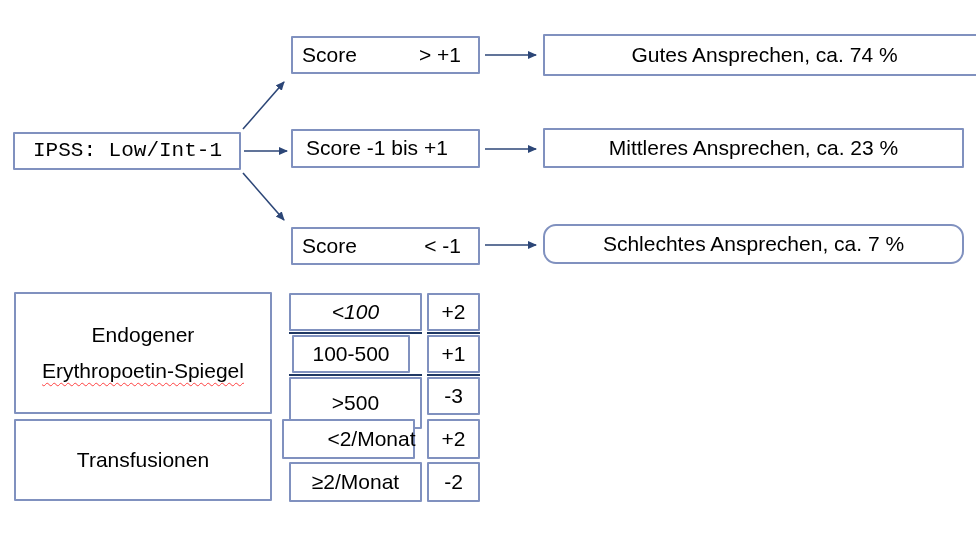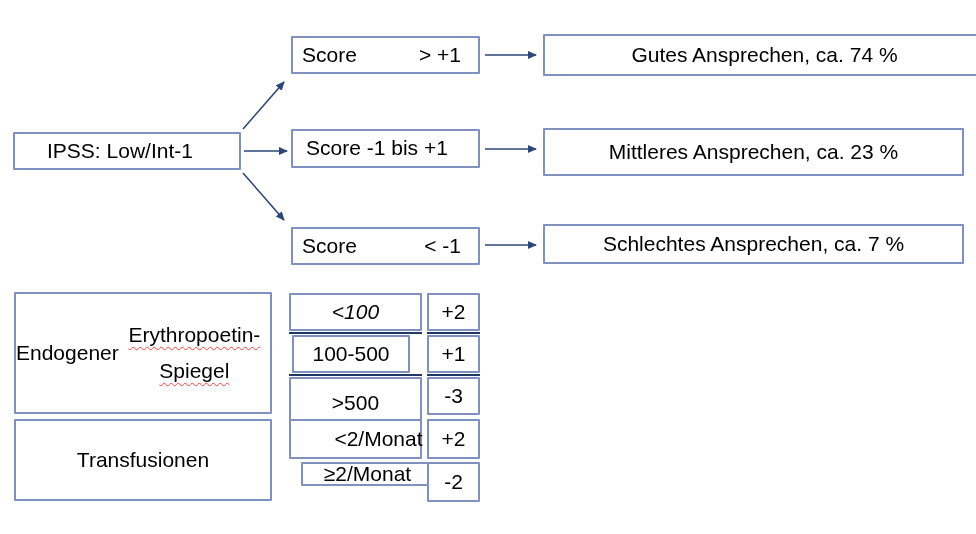--- a/index.html
+++ b/index.html
@@ -21,22 +21,22 @@
   .arrow-line{stroke:var(--arrow);stroke-width:1.6;fill:none;}
   .arrow-head{fill:var(--arrow);}
   .box{
     position:absolute;box-sizing:border-box;background:#fff;
     border:2px solid var(--box-border);border-radius:1px;
     display:flex;align-items:center;font-size:21px;line-height:1.15;
     white-space:nowrap;
   }
   .box--center{justify-content:center;}
   .box--score{justify-content:space-between;padding:0 17px 0 9px;}
-  .box--root{padding-left:32px;}
-  .box--label{flex-direction:row;justify-content:center;text-align:center;line-height:36px;white-space:normal;}
+  .box--root{padding-left:18px;font-family:Liberation Mono, monospace;}
+  .box--label{flex-direction:column;justify-content:center;text-align:center;line-height:36px;white-space:normal;}
   .divider{position:absolute;height:2px;background:var(--divider-line);}
   .squiggle{
     text-decoration-line:underline;
     text-decoration-style:wavy;
     text-decoration-color:var(--spellcheck-underline);
     text-decoration-thickness:1px;
     text-underline-offset:4px;
     text-align:center;
   }
 </style>
@@ -68,29 +68,29 @@
     <span>&gt; +1</span>
   </div>
   <div class="box box--center" style="left:543px;top:34px;width:443px;height:42px;">
     <span>Gutes Ansprechen, ca. 74 %</span>
   </div>
 
   <div class="box box--score" style="left:291px;top:129px;width:189px;height:39px;padding-left:13px;">
     <span>Score -1 bis +1</span>
     <span></span>
   </div>
-  <div class="box box--center" style="left:543px;top:128px;width:421px;height:48px;text-align:center;">
+  <div class="box box--center" style="left:543px;top:128px;width:421px;height:40px;text-align:center;">
     <span>Mittleres Ansprechen, ca. 23 %</span>
   </div>
 
   <div class="box box--score" style="left:291px;top:227px;width:189px;height:38px;">
     <span>Score</span>
     <span>&lt; -1</span>
   </div>
-  <div class="box box--center" style="left:543px;top:224px;width:421px;height:40px;">
+  <div class="box box--center" style="left:543px;top:224px;width:421px;height:40px;border-radius:13px;">
     <span>Schlechtes Ansprechen, ca. 7 %</span>
   </div>
 
   <div class="box box--label" style="left:14px;top:292px;width:258px;height:122px;">
     <span>Endogener</span>
     <span class="squiggle">Erythropoetin-Spiegel</span>
   </div>
 
   <div class="box box--center" style="left:289px;top:293px;width:133px;height:38px;font-style:italic;">
     <span>&lt;100</span>
@@ -113,24 +113,24 @@
   </div>
   <div class="divider" style="left:427px;top:374px;width:53px;"></div>
   <div class="box box--center" style="left:427px;top:377px;width:53px;height:38px;">
     <span>-3</span>
   </div>
 
   <div class="box box--label" style="left:14px;top:419px;width:258px;height:82px;">
     <span>Transfusionen</span>
   </div>
 
-  <div class="box box--center" style="left:289px;top:419px;width:133px;height:40px;padding-left:46px;">
+  <div class="box box--center" style="left:282px;top:419px;width:133px;height:40px;padding-left:46px;">
     <span>&lt;2/Monat</span>
   </div>
-  <div class="box box--center" style="left:289px;top:462px;width:133px;height:24px;margin-left:12px;">
+  <div class="box box--center" style="left:289px;top:462px;width:133px;height:40px;">
     <span>≥2/Monat</span>
   </div>
 
   <div class="box box--center" style="left:427px;top:419px;width:53px;height:40px;">
     <span>+2</span>
   </div>
   <div class="box box--center" style="left:427px;top:462px;width:53px;height:40px;">
     <span>-2</span>
   </div>
 

